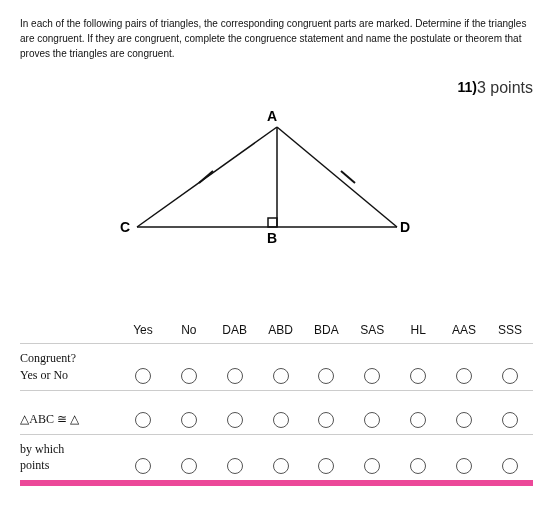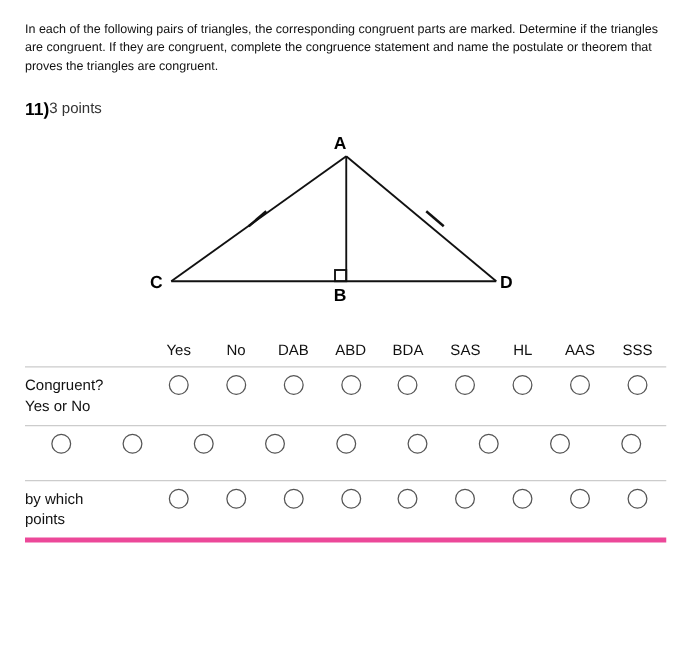--- a/index.html
+++ b/index.html
@@ -14,32 +14,32 @@
 
     .instructions {
       font-size: 10px;
       line-height: 1.5;
       margin-bottom: 18px;
       color: #111;
     }
 
     .question-header {
       display: flex;
-      justify-content: flex-start;
+      justify-content: flex-end;
       align-items: flex-start;
       margin-bottom: 10px;
     }
 
     .question-number {
       font-size: 14px;
       font-weight: bold;
     }
 
     .points-label {
-      font-size: 12px;
+      font-size: 16px;
       color: #333;
     }
 
     
     .diagram-container {
       display: flex;
       justify-content: center;
       margin-bottom: 18px;
     }
 
@@ -61,35 +61,37 @@
 
     .row-label-col {
       width: 100px;
       flex-shrink: 0;
     }
 
     .col-header-cells {
       display: flex;
       flex: 1;
       justify-content: space-around;
+      margin-top: 48px;
     }
 
     .col-header {
       width: 44px;
       text-align: center;
       font-size: 12px;
       color: #111;
     }
 
     .data-row {
       display: flex;
-      align-items: flex-start;
+      align-items: flex-end;
       min-height: 44px;
       border-top: 1px solid #ccc;
       padding: 6px 0;
+      font-family: Liberation Serif, serif;
     }
 
     .row-label {
       width: 100px;
       flex-shrink: 0;
       font-size: 12px;
       line-height: 1.4;
       color: #111;
     }
 
@@ -110,21 +112,21 @@
       width: 16px;
       height: 16px;
       border-radius: 50%;
       border: 1.5px solid #555;
       background: #fff;
       cursor: pointer;
       display: inline-block;
     }
 
     .last-row {
-      border-bottom: 4px solid #ec4899;
+      border-bottom: 6px solid #ec4899;
     }
   </style>
 </head>
 <body>
 
 <p class="instructions">In each of the following pairs of triangles, the corresponding congruent parts are marked. Determine if the triangles are congruent. If they are congruent, complete the congruence statement and name the postulate or theorem that proves the triangles are congruent.</p>
 
 <div class="question-header">
   <span class="question-number">11)</span>
   <span class="points-label">3 points</span>
@@ -196,20 +198,21 @@
       <div class="radio-cell">
           <span class="radio-btn"></span>
         </div>
       <div class="radio-cell">
           <span class="radio-btn"></span>
         </div>
     </div>
   </div>
 
   <div class="data-row">
+    <div class="row-label">△ABC ≅ △</div>
     <div class="radio-cells">
       <div class="radio-cell">
           <span class="radio-btn"></span>
         </div>
       <div class="radio-cell">
           <span class="radio-btn"></span>
         </div>
       <div class="radio-cell">
           <span class="radio-btn"></span>
         </div>

